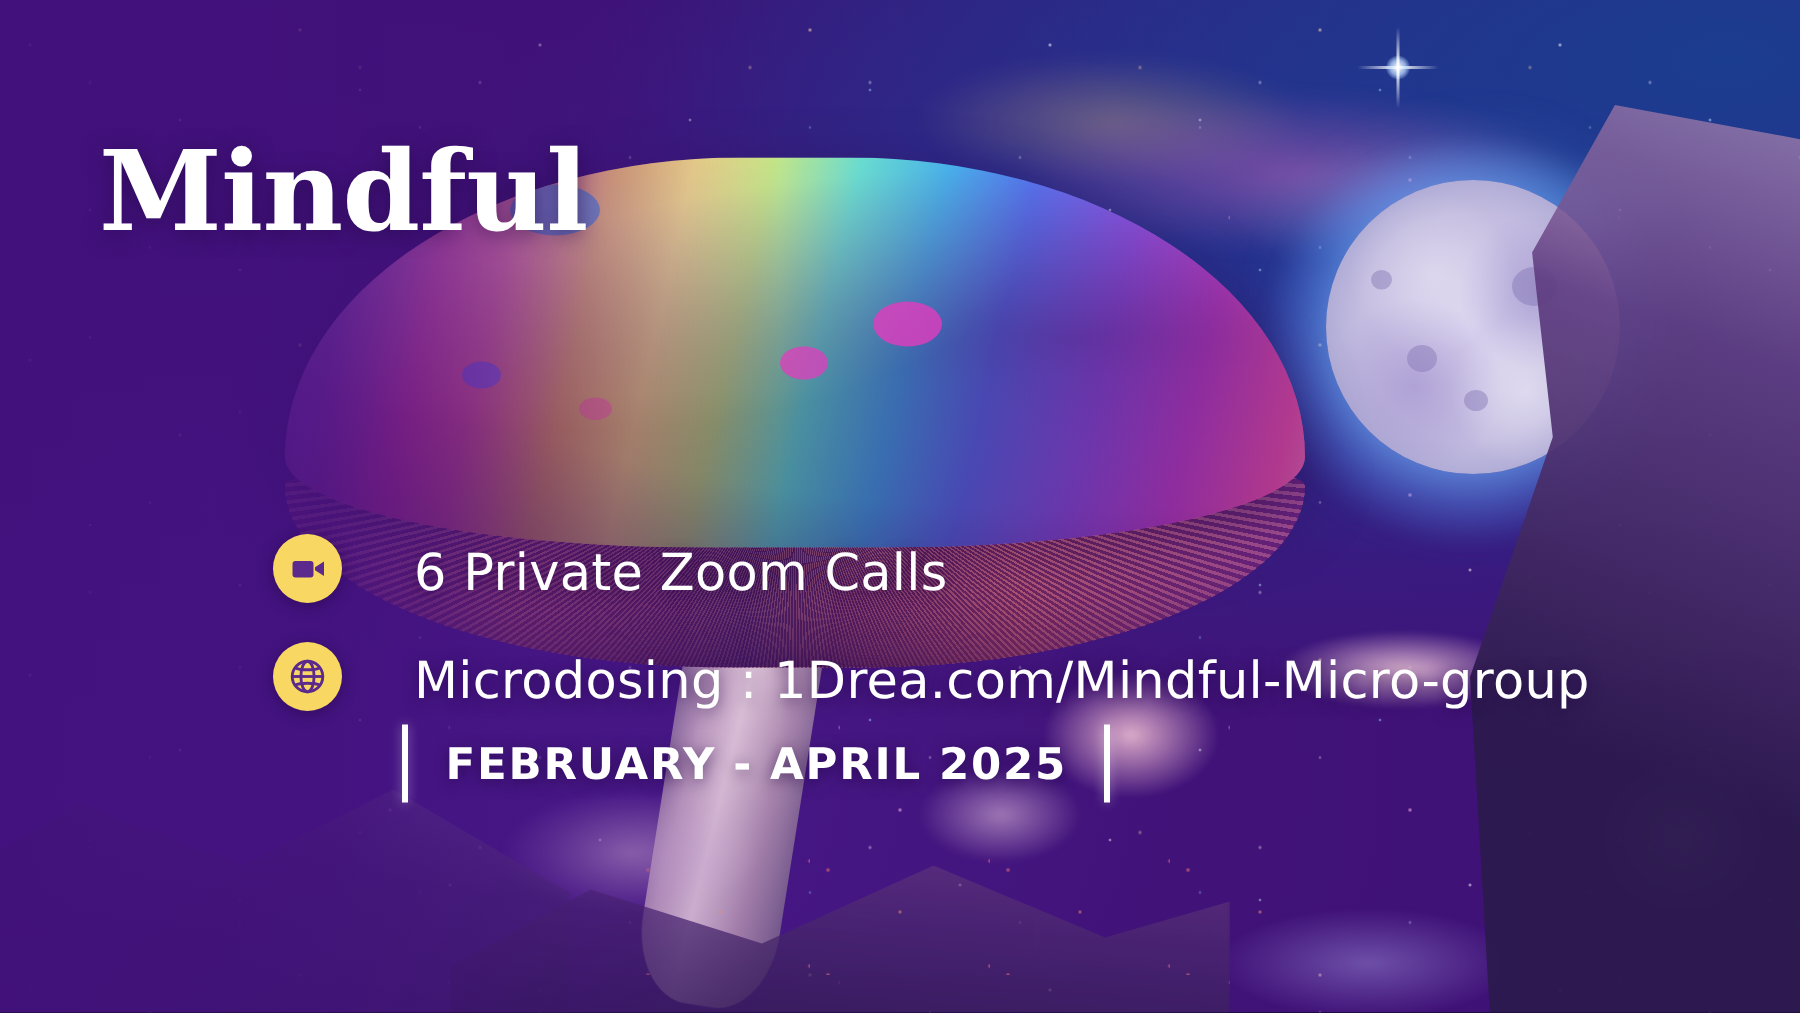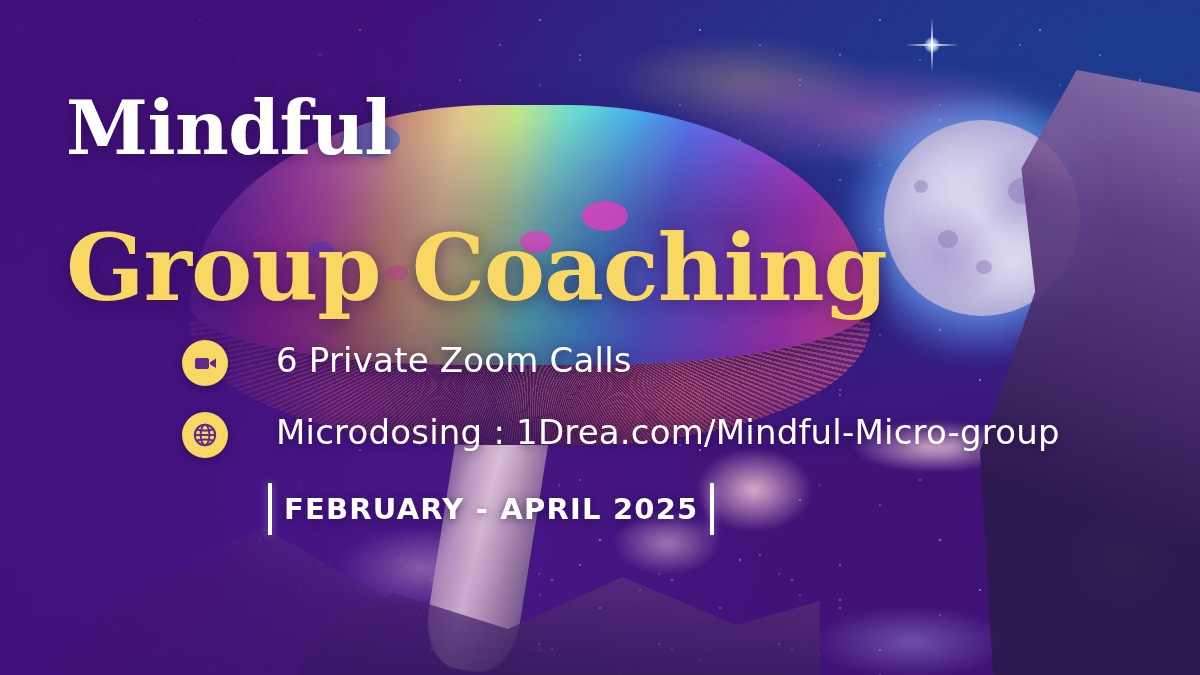--- a/index.html
+++ b/index.html
@@ -234,21 +234,21 @@
 
   .headline-accent{
     position:absolute; left:66px; top:222px; width:860px;
     font-family:"DejaVu Serif", "Liberation Serif", serif;
     font-weight:700; color:#F8D862;
     font-size:92px; line-height:1.0; letter-spacing:-1px;
     text-shadow:0 4px 18px rgba(40,8,70,.55);
   }
 
   .bullets{ position:absolute; left:182px; top:340px; }
-  .brow{ display:flex; align-items:flex-start; height:62px; }
+  .brow{ display:flex; align-items:flex-end; height:62px; }
   .brow + .brow{ margin-top:10px; }
 
   .ic{
     width:46px; height:46px; border-radius:50%;
     background:#F8D862; flex:0 0 46px;
     display:flex; align-items:center; justify-content:center;
     box-shadow:0 2px 10px rgba(30,5,60,.45);
   }
   .btxt{
     margin-left:48px; color:#ffffff;
@@ -257,21 +257,21 @@
     text-shadow:0 2px 10px rgba(30,5,60,.6);
   }
 
   .dateband{
     position:absolute; left:268px; top:482px; display:flex; align-items:center; height:54px;
   }
   .vrule{ width:4px; height:52px; background:#ffffff; flex:0 0 4px; box-shadow:0 0 8px rgba(255,255,255,.35); }
   .dtext{
     color:#ffffff; font-family:"DejaVu Sans","Liberation Sans",sans-serif;
     font-size:29px; font-weight:700; letter-spacing:1.2px; white-space:nowrap;
-    margin:0 12px; text-shadow:0 2px 10px rgba(30,5,60,.6);
+    margin:0 25px; text-shadow:0 2px 10px rgba(30,5,60,.6);
   }
 </style>
 </head>
 <body>
 
 <div class="poster">
 
   <div class="bg bg-base"></div>
   <div class="bg bg-neb1"></div>
   <div class="bg stars"></div>
@@ -314,21 +314,20 @@
   <div class="coral"></div>
 
   <div class="left-wash"></div>
 
   <div class="content">
 
     <div class="headline">
       <span>Mindful</span>
     </div>
 
-    <div class="headline-accent">Group Coaching</div>
 
     <div class="bullets">
 
       <div class="brow">
         <span class="ic">
           <svg width="28" height="28" viewBox="0 0 28 28" aria-hidden="true">
             <rect x="4" y="9" width="14" height="11" rx="2" fill="#5B2A8C"></rect>
             <path d="M19 13.2 L25 9.4 V19 L19 15.2 Z" fill="#5B2A8C"></path>
           </svg>
         </span>

